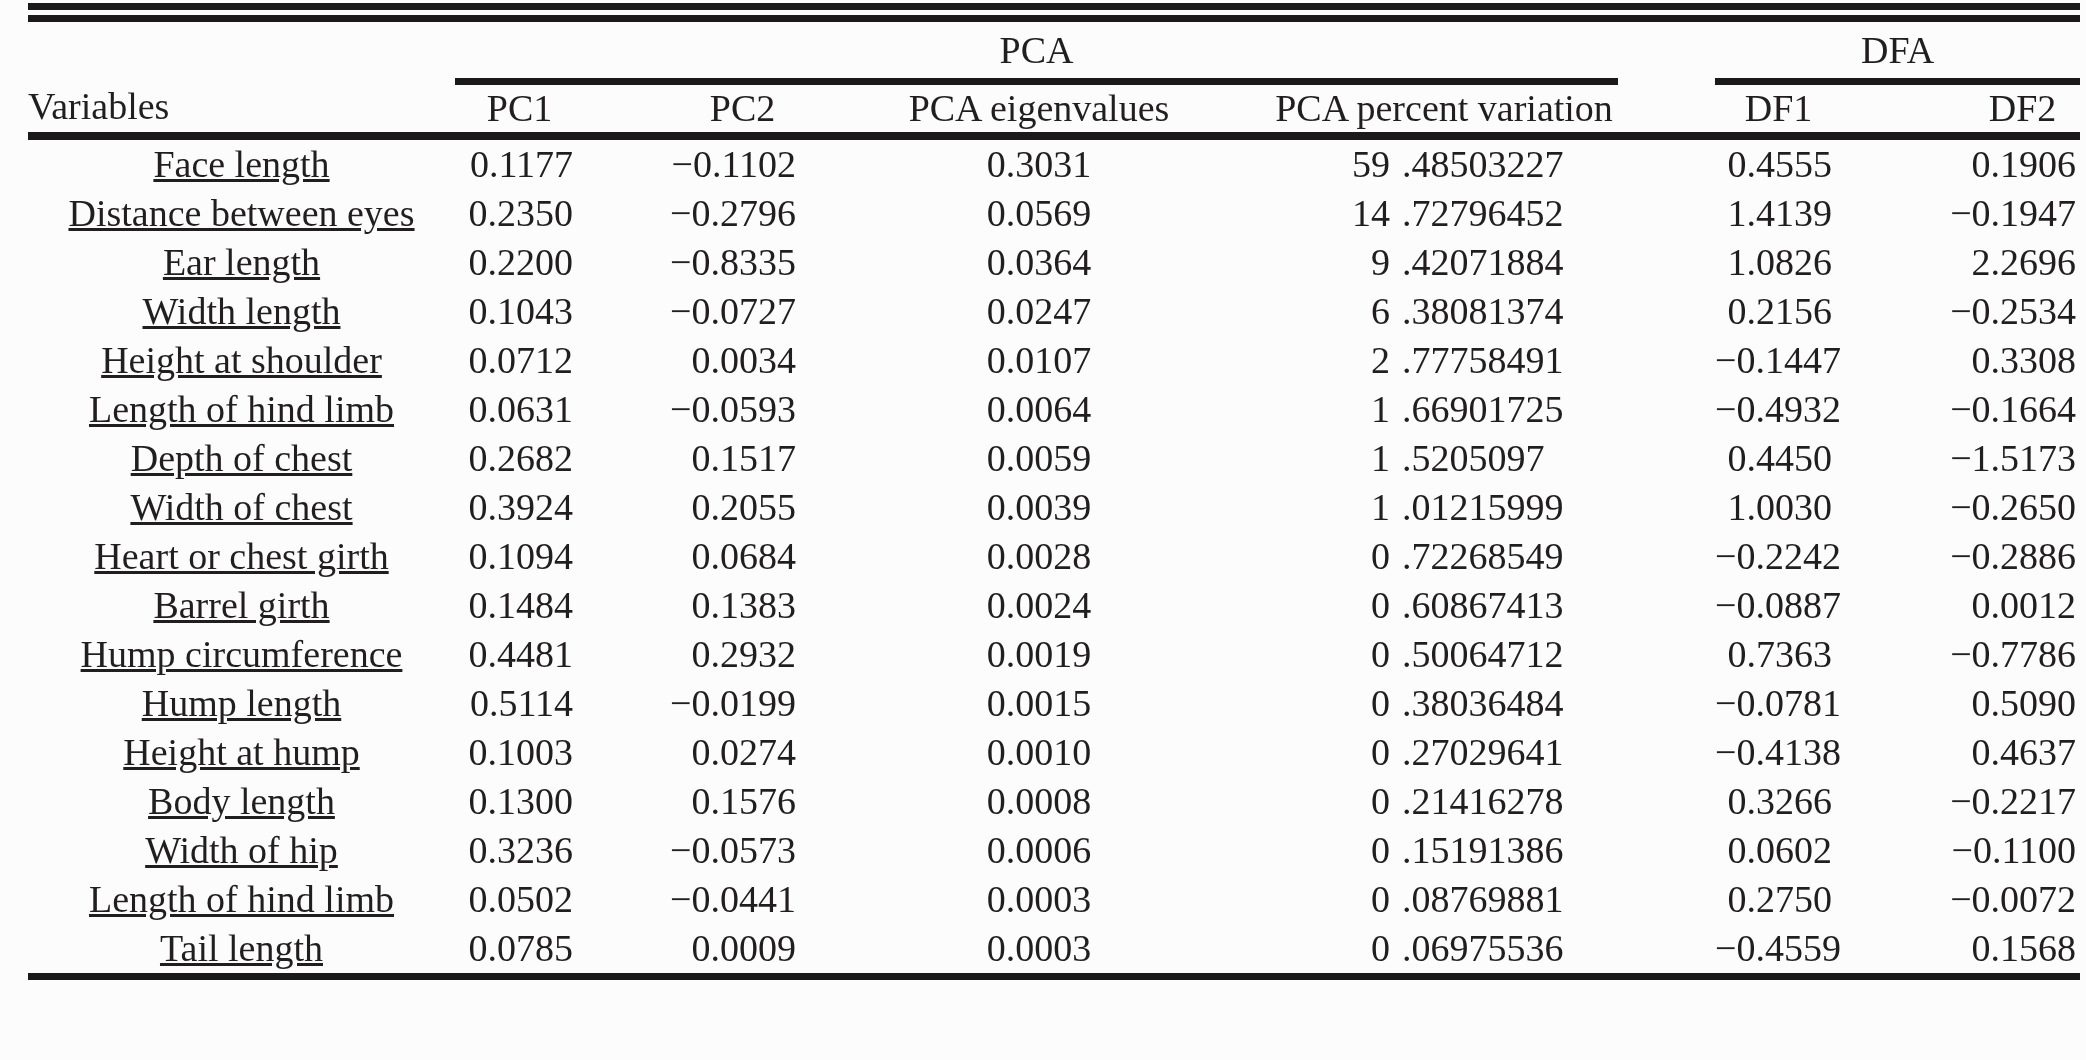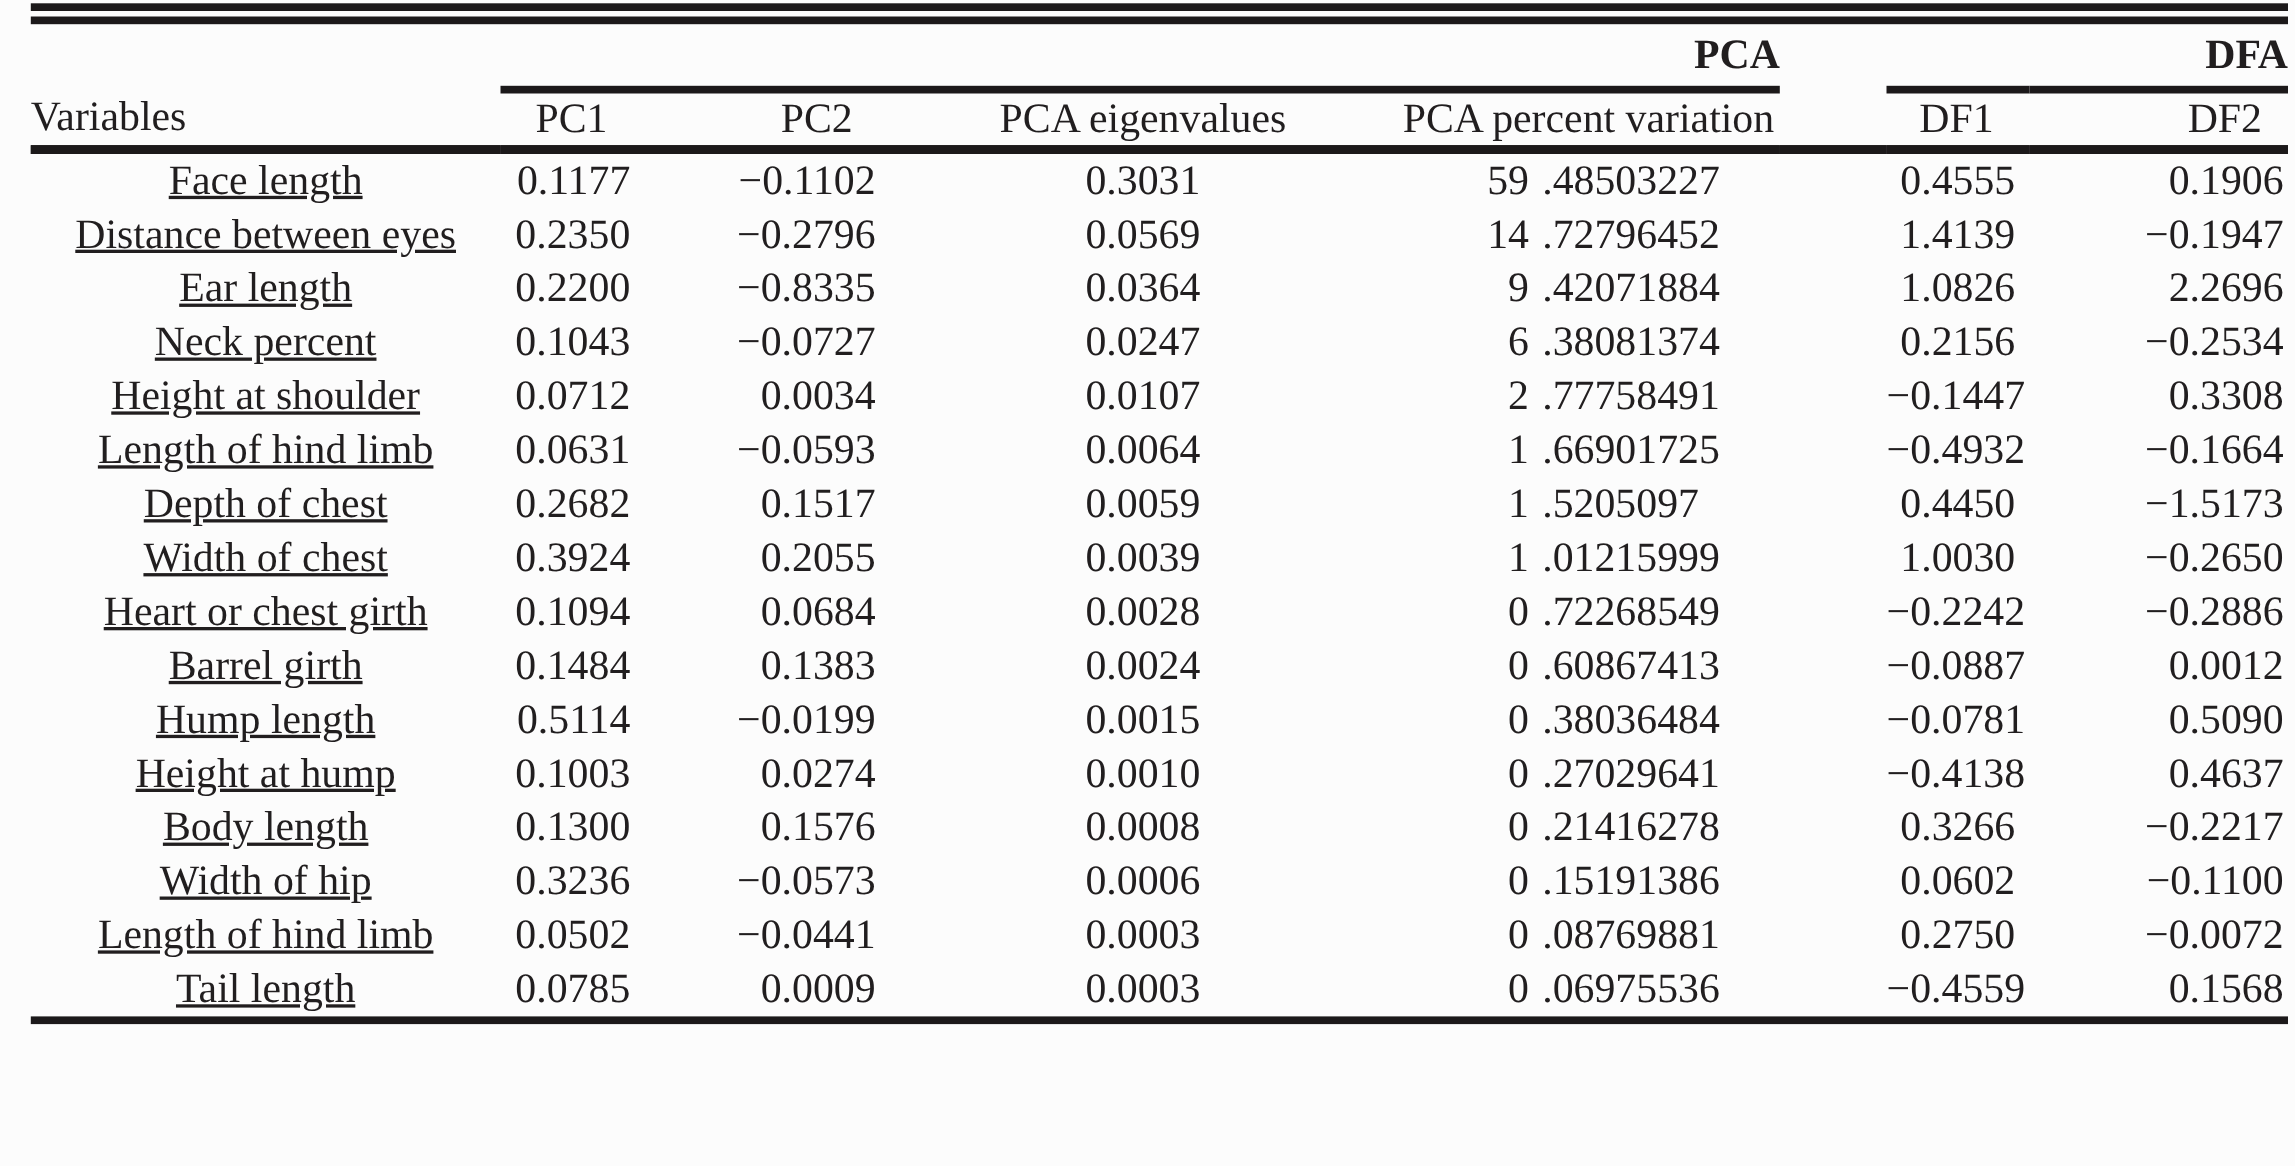--- a/index.html
+++ b/index.html
@@ -35,21 +35,21 @@
   }
   td, th {
     padding: 0;
     font-weight: normal;
     white-space: nowrap;
     vertical-align: middle;
   }
   tr.grp-row td, tr.grp-row th { height: 56px; }
   tr.sub-row td, tr.sub-row th { height: 62px; }
   tr.head-row td, tr.head-row th { height: 46px; }
-  .grp-cell { text-align: right; border-bottom: 7px solid #1c191a; font-weight: bold; }
+  .grp-cell { text-align: center; border-bottom: 7px solid #1c191a; }
   .sub-cell { text-align: center; border-bottom: 7px solid #1c191a; }
   tr.head-row th, tr.head-row td { border-bottom: 8px solid #1c191a; }
   th.var-head { text-align: left; vertical-align: bottom; padding-bottom: 4px; }
   tbody td { height: 49px; }
   .c-var { text-align: center; text-decoration: underline; }
   .c-pc1 { text-align: right; padding-right: 17px; }
   .c-pc2 { text-align: right; padding-right: 14px; }
   .c-eig { text-align: center; padding-left: 78px; }
   .c-pct { text-align: left; }
   .c-df1 { text-align: right; padding-right: 13px; }
@@ -130,21 +130,21 @@
     <td class="c-var">Ear length</td>
     <td class="c-pc1">0.2200</td>
     <td class="c-pc2">−0.8335</td>
     <td class="c-eig">0.0364</td>
     <td class="c-pct"><span class="ip">9</span><span class="fp">.42071884</span></td>
     <td></td>
     <td class="c-df1">1.0826</td>
     <td class="c-df2">2.2696</td>
   </tr>
         <tr>
-    <td class="c-var">Neck percent</td>
+    <td class="c-var">Width length</td>
     <td class="c-pc1">0.1043</td>
     <td class="c-pc2">−0.0727</td>
     <td class="c-eig">0.0247</td>
     <td class="c-pct"><span class="ip">6</span><span class="fp">.38081374</span></td>
     <td></td>
     <td class="c-df1">0.2156</td>
     <td class="c-df2">−0.2534</td>
   </tr>
         <tr>
     <td class="c-var">Height at shoulder</td>
@@ -200,20 +200,30 @@
     <td class="c-var">Barrel girth</td>
     <td class="c-pc1">0.1484</td>
     <td class="c-pc2">0.1383</td>
     <td class="c-eig">0.0024</td>
     <td class="c-pct"><span class="ip">0</span><span class="fp">.60867413</span></td>
     <td></td>
     <td class="c-df1">−0.0887</td>
     <td class="c-df2">0.0012</td>
   </tr>
         <tr>
+    <td class="c-var">Hump circumference</td>
+    <td class="c-pc1">0.4481</td>
+    <td class="c-pc2">0.2932</td>
+    <td class="c-eig">0.0019</td>
+    <td class="c-pct"><span class="ip">0</span><span class="fp">.50064712</span></td>
+    <td></td>
+    <td class="c-df1">0.7363</td>
+    <td class="c-df2">−0.7786</td>
+  </tr>
+        <tr>
     <td class="c-var">Hump length</td>
     <td class="c-pc1">0.5114</td>
     <td class="c-pc2">−0.0199</td>
     <td class="c-eig">0.0015</td>
     <td class="c-pct"><span class="ip">0</span><span class="fp">.38036484</span></td>
     <td></td>
     <td class="c-df1">−0.0781</td>
     <td class="c-df2">0.5090</td>
   </tr>
         <tr>

